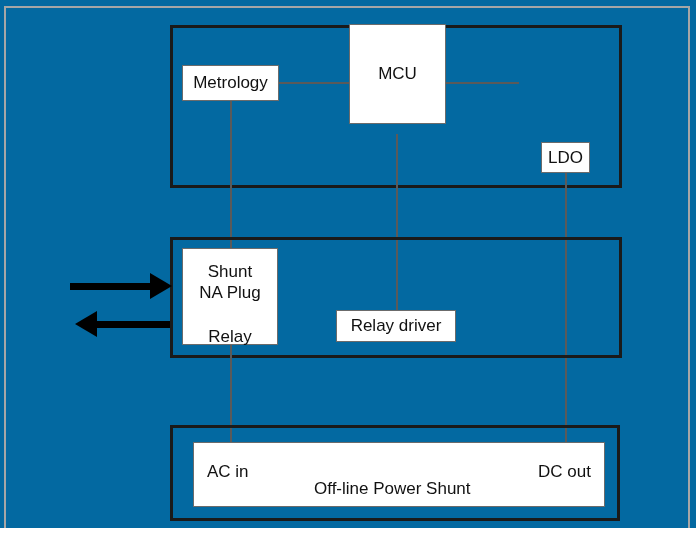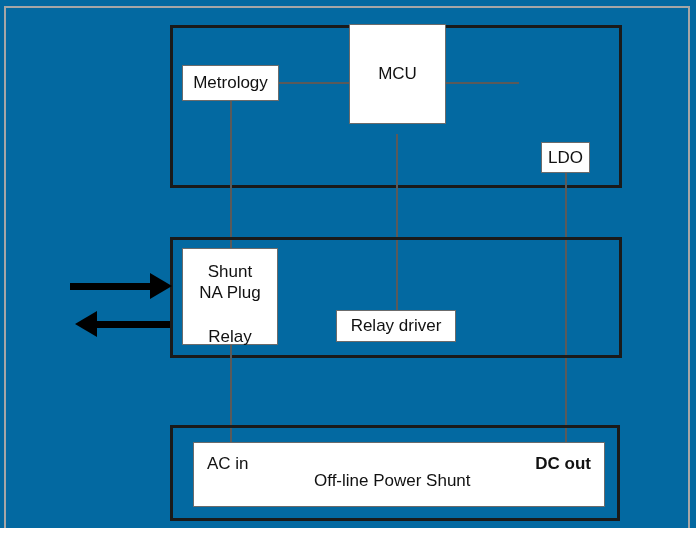--- a/index.html
+++ b/index.html
@@ -52,20 +52,21 @@
     padding-top: 12px;
   }
   .comp-box.free {
     display: block;
   }
   .label-free {
     position: absolute;
     color: #111111;
     font-size: 17px;
     white-space: nowrap;
+    margin-top: 8px;
   }
   
   .wire-v {
     position: absolute;
     width: 2px;
     background: #5a5a5a;
   }
   .wire-h {
     position: absolute;
     height: 2px;
@@ -143,16 +144,16 @@
   <div class="arrow-head right" style="left:150px; top:273px;"></div>
 
   <div class="arrow-shaft" style="left:97px; top:321px; width:73px;"></div>
   <div class="arrow-head left" style="left:75px; top:311px;"></div>
 
   <div class="container-box" style="left:170px; top:425px; width:450px; height:96px;"></div>
 
   <div class="comp-box free" style="left:193px; top:442px; width:412px; height:65px;">
     <span class="label-free" style="left:13px; top:10px;">AC in</span>
     <span class="label-free" style="left:120px; top:27px;">Off-line Power Shunt</span>
-    <span class="label-free" style="right:13px; top:10px;font-weight:bold;">DC out</span>
+    <span class="label-free" style="right:13px; top:10px;">DC out</span>
   </div>
 
 </div>
 
 </body></html>

